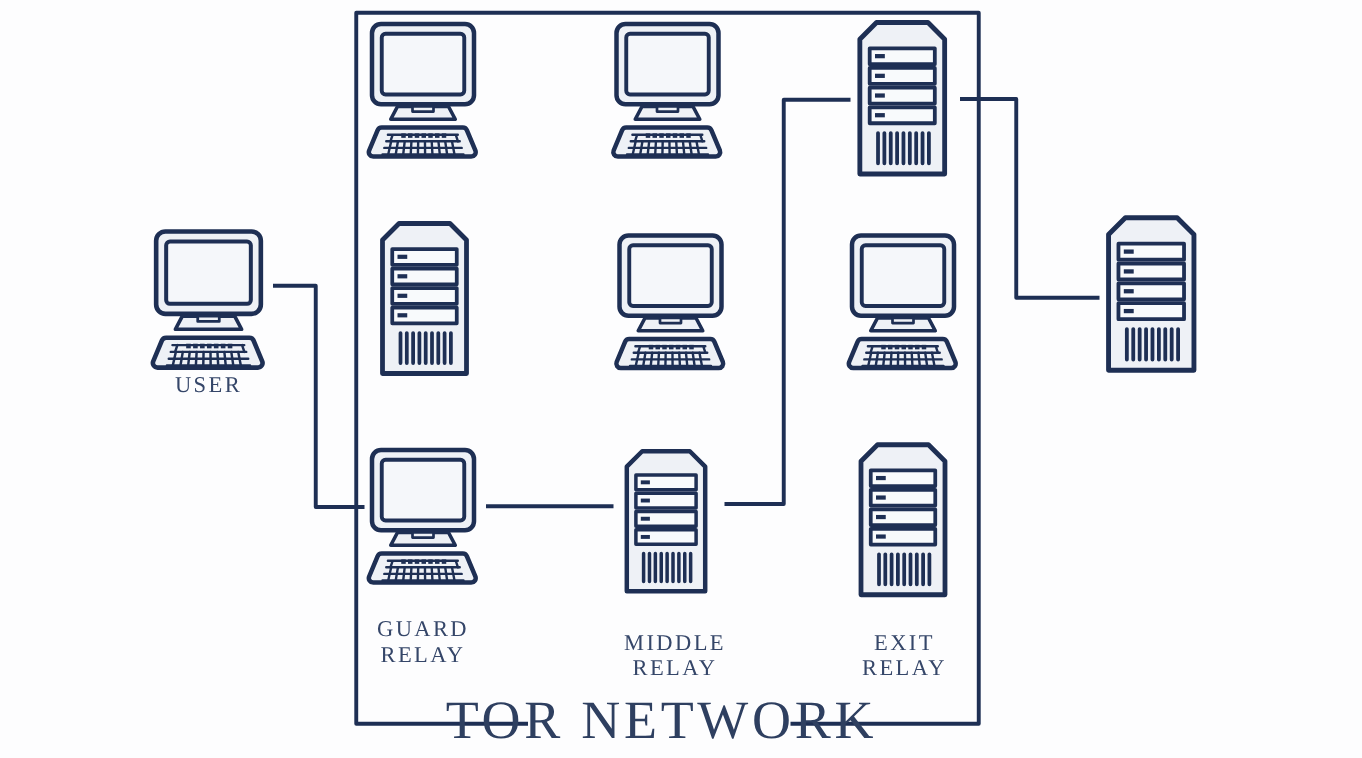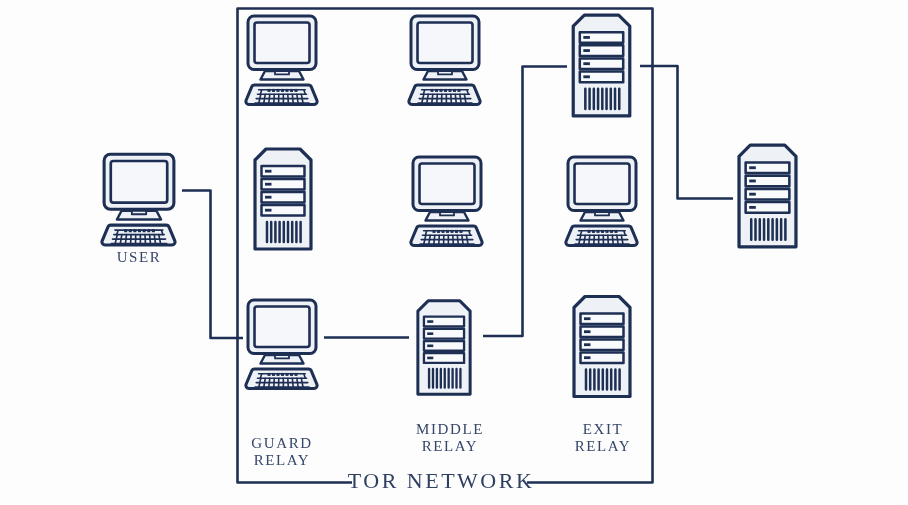--- a/index.html
+++ b/index.html
@@ -32,21 +32,21 @@
     white-space: pre-line;
     width: 160px;
     transform: translateX(-50%);
   }
   .box-title {
     position: absolute;
     left: 441px;
     top: 482px;
     transform: translate(-50%, -54%);
     color: #2e3f60;
-    font-size: 22px;
+    font-size: 36px;
     letter-spacing: 2.5px;
     white-space: nowrap;
     background: transparent;
   }
 </style>
 </head>
 <body>
 
 <div class="stage">
 
@@ -144,21 +144,21 @@
     <svg width="76" height="93">
         <use href="#icon-computer"></use>
       </svg>
   </div>
 
   <div class="node" style="left:244px; top:298px;">
     <svg width="76" height="93">
         <use href="#icon-computer"></use>
       </svg>
   </div>
-  <div class="node-label" style="left:282px; top:435px;">GUARD
+  <div class="node-label" style="left:282px; top:412px;">GUARD
 RELAY</div>
 
   <div class="node" style="left:416px; top:295px;">
     <svg width="56" height="105">
         <use href="#icon-server"></use>
       </svg>
   </div>
   <div class="node-label" style="left:450px; top:421px;">MIDDLE
 RELAY</div>
 

